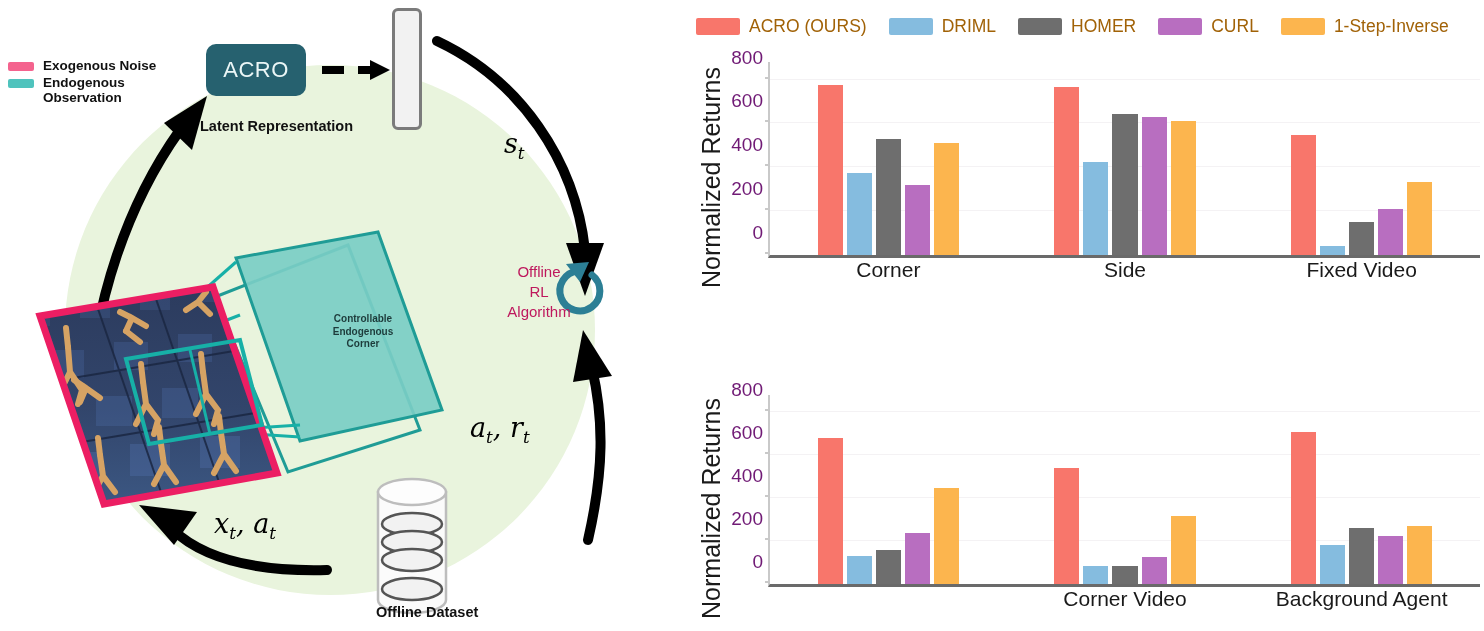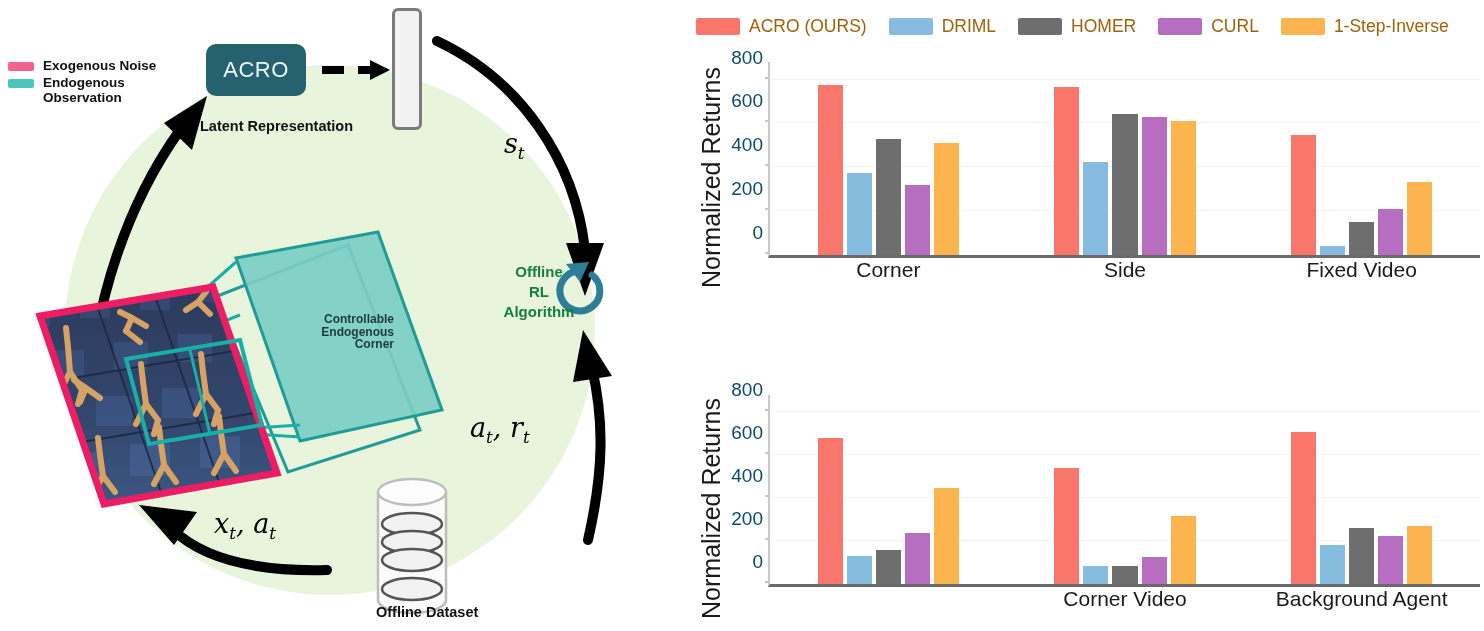--- a/index.html
+++ b/index.html
@@ -88,33 +88,33 @@
     border-radius: 6px;
   }
 
   
   #offline-rl-text {
     position: absolute;
     left: 489px; top: 262px;
     width: 100px;
     text-align: center;
     font-size: 15px;
-    font-weight: bold;
+    font-weight: normal;
     line-height: 20px;
-    color: #15803d;
+    color: #be185d;
     font-family: "Liberation Sans", sans-serif;
   }
 
   
   #ces-text {
     position: absolute;
-    left: 284px; top: 313px;
+    left: 308px; top: 313px;
     width: 110px;
-    text-align: right;
-    font-size: 12px;
+    text-align: center;
+    font-size: 10px;
     font-weight: bold;
     line-height: 12.5px;
     color: #1d3b3b;
     font-family: "Liberation Sans", sans-serif;
   }
 
   
   .math {
     position: absolute;
     font-family: "DejaVu Serif", serif;
@@ -189,21 +189,21 @@
     border-bottom: 3px solid #6a6a6a;
   }
   .plot-inner { position: absolute; left: 0; right: 0; top: 0; bottom: 0; }
 
   .ytick {
     position: absolute;
     right: 100%;
     margin-right: 7px;
     transform: translateY(-50%);
     font-size: 19px;
-    color: #0c4a6e;
+    color: #701a75;
     font-family: "Liberation Sans", sans-serif;
     white-space: nowrap;
   }
   .ytick-mark {
     position: absolute;
     right: 100%;
     width: 5px;
     height: 2px;
     background: #c9c9c9;
     transform: translateY(-1px);

